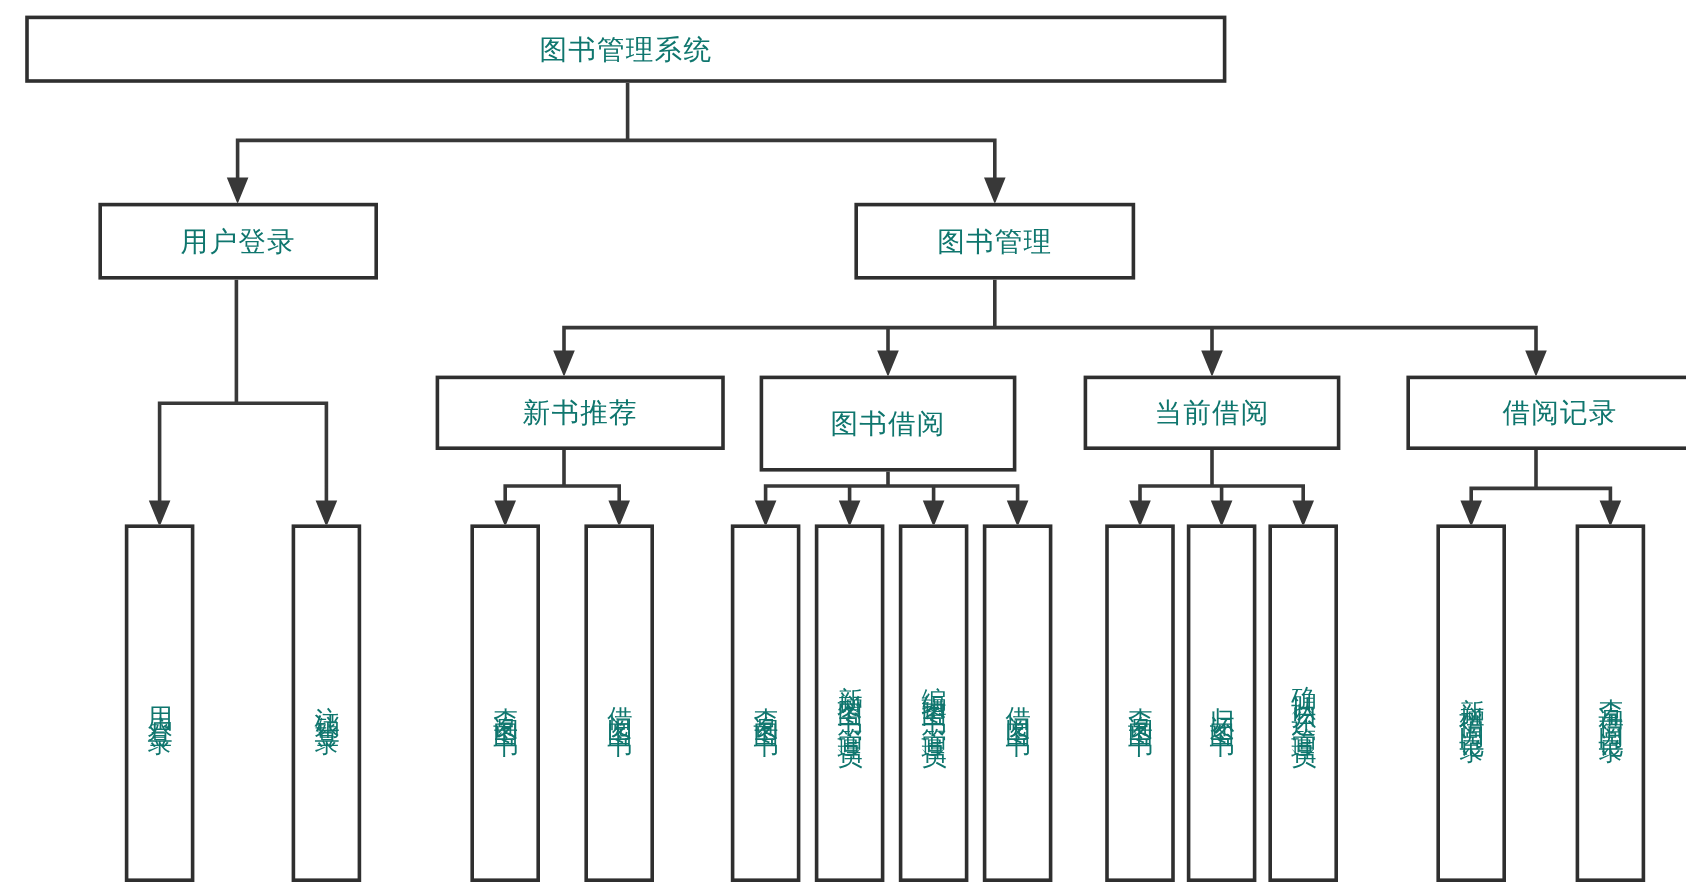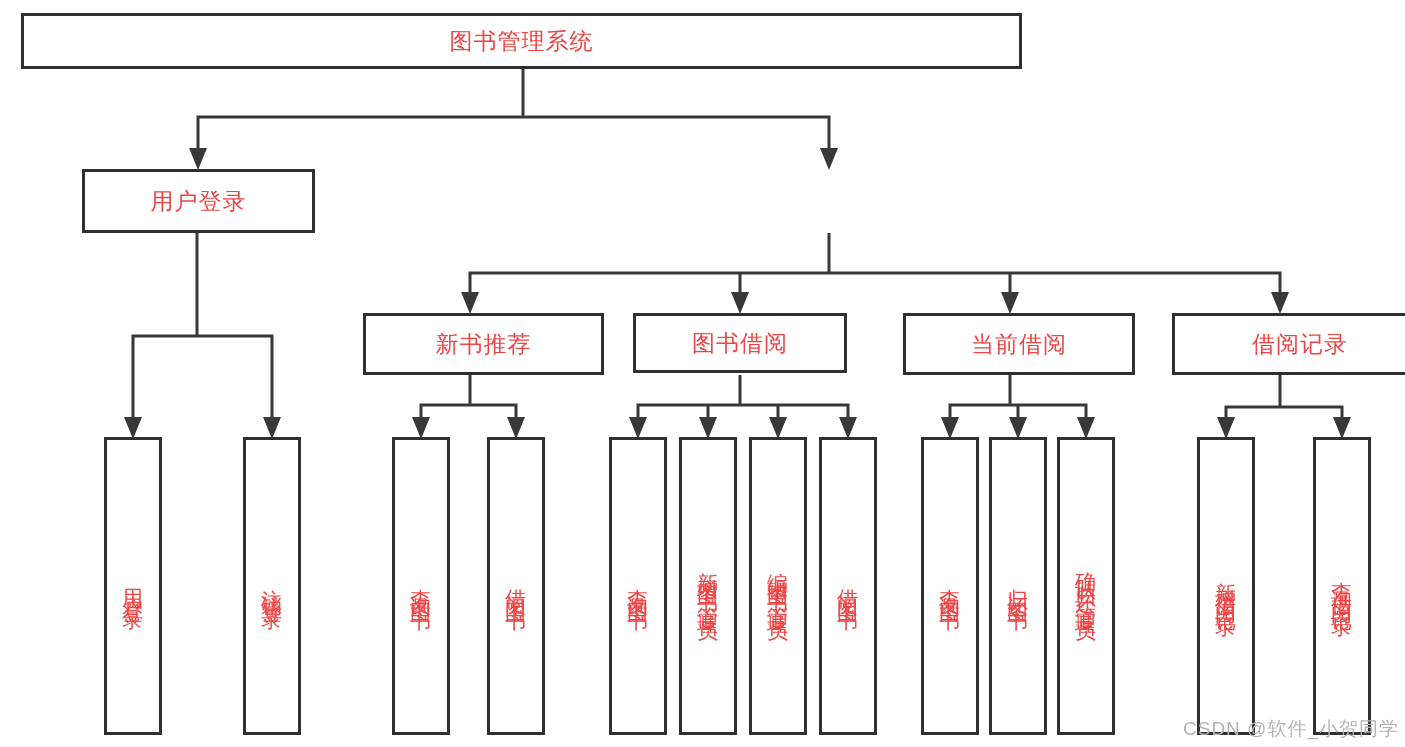--- a/index.html
+++ b/index.html
@@ -3,21 +3,21 @@
 <meta charset="utf-8">
 <style>
   html,body{margin:0;padding:0;background:#ffffff;}
   .stage{
     position:relative;width:1405px;height:747px;background:#ffffff;overflow:hidden;
     font-family:"Liberation Sans","DejaVu Sans",sans-serif;
   }
   .connectors{position:absolute;left:0;top:0;width:1405px;height:747px;}
   .node{
     position:absolute;box-sizing:border-box;background:#ffffff;
-    border:3px solid #2f2f2f;color:#ef4444;
+    border:3px solid #2f2f2f;color:#0f766e;
     display:flex;align-items:center;justify-content:center;
     font-size:23px;letter-spacing:1px;line-height:1;
     z-index:2;
   }
   .node .label{white-space:nowrap;}
   .leaf .label{
     writing-mode:vertical-rl;text-orientation:mixed;
     font-size:21px;letter-spacing:7px;white-space:nowrap;
   }
   .watermark{
@@ -89,28 +89,31 @@
     "></path>
   </svg>
 
   <div class="node" style="left:21px;top:13px;width:1001px;height:56px">
     <span class="label">图书管理系统</span>
   </div>
 
   <div class="node" style="left:82px;top:169px;width:233px;height:64px">
     <span class="label">用户登录</span>
   </div>
+  <div class="node" style="left:712px;top:169px;width:234px;height:64px">
+    <span class="label">图书管理</span>
+  </div>
 
   <div class="node" style="left:363px;top:313px;width:241px;height:62px">
     <span class="label">新书推荐</span>
   </div>
-  <div class="node" style="left:633px;top:313px;width:214px;height:60px">
+  <div class="node" style="left:633px;top:313px;width:214px;height:80px">
     <span class="label">图书借阅</span>
   </div>
-  <div class="node" style="left:903px;top:313px;width:232px;height:62px">
+  <div class="node" style="left:903px;top:313px;width:214px;height:62px">
     <span class="label">当前借阅</span>
   </div>
   <div class="node" style="left:1172px;top:313px;width:256px;height:62px">
     <span class="label">借阅记录</span>
   </div>
 
   <div class="node leaf" style="left:104px;top:437px;width:58px;height:298px">
     <span class="label">用户登录</span>
   </div>
   <div class="node leaf" style="left:243px;top:437px;width:58px;height:298px">
@@ -143,14 +146,13 @@
   <div class="node leaf" style="left:1057px;top:437px;width:58px;height:298px">
     <span class="label">确认归还（管理员）</span>
   </div>
   <div class="node leaf" style="left:1197px;top:437px;width:58px;height:298px">
     <span class="label">新增借阅记录</span>
   </div>
   <div class="node leaf" style="left:1313px;top:437px;width:58px;height:298px">
     <span class="label">查询借阅记录</span>
   </div>
 
-  <div class="watermark">CSDN @软件_小贺同学</div>
 </div>
 
 </body></html>

